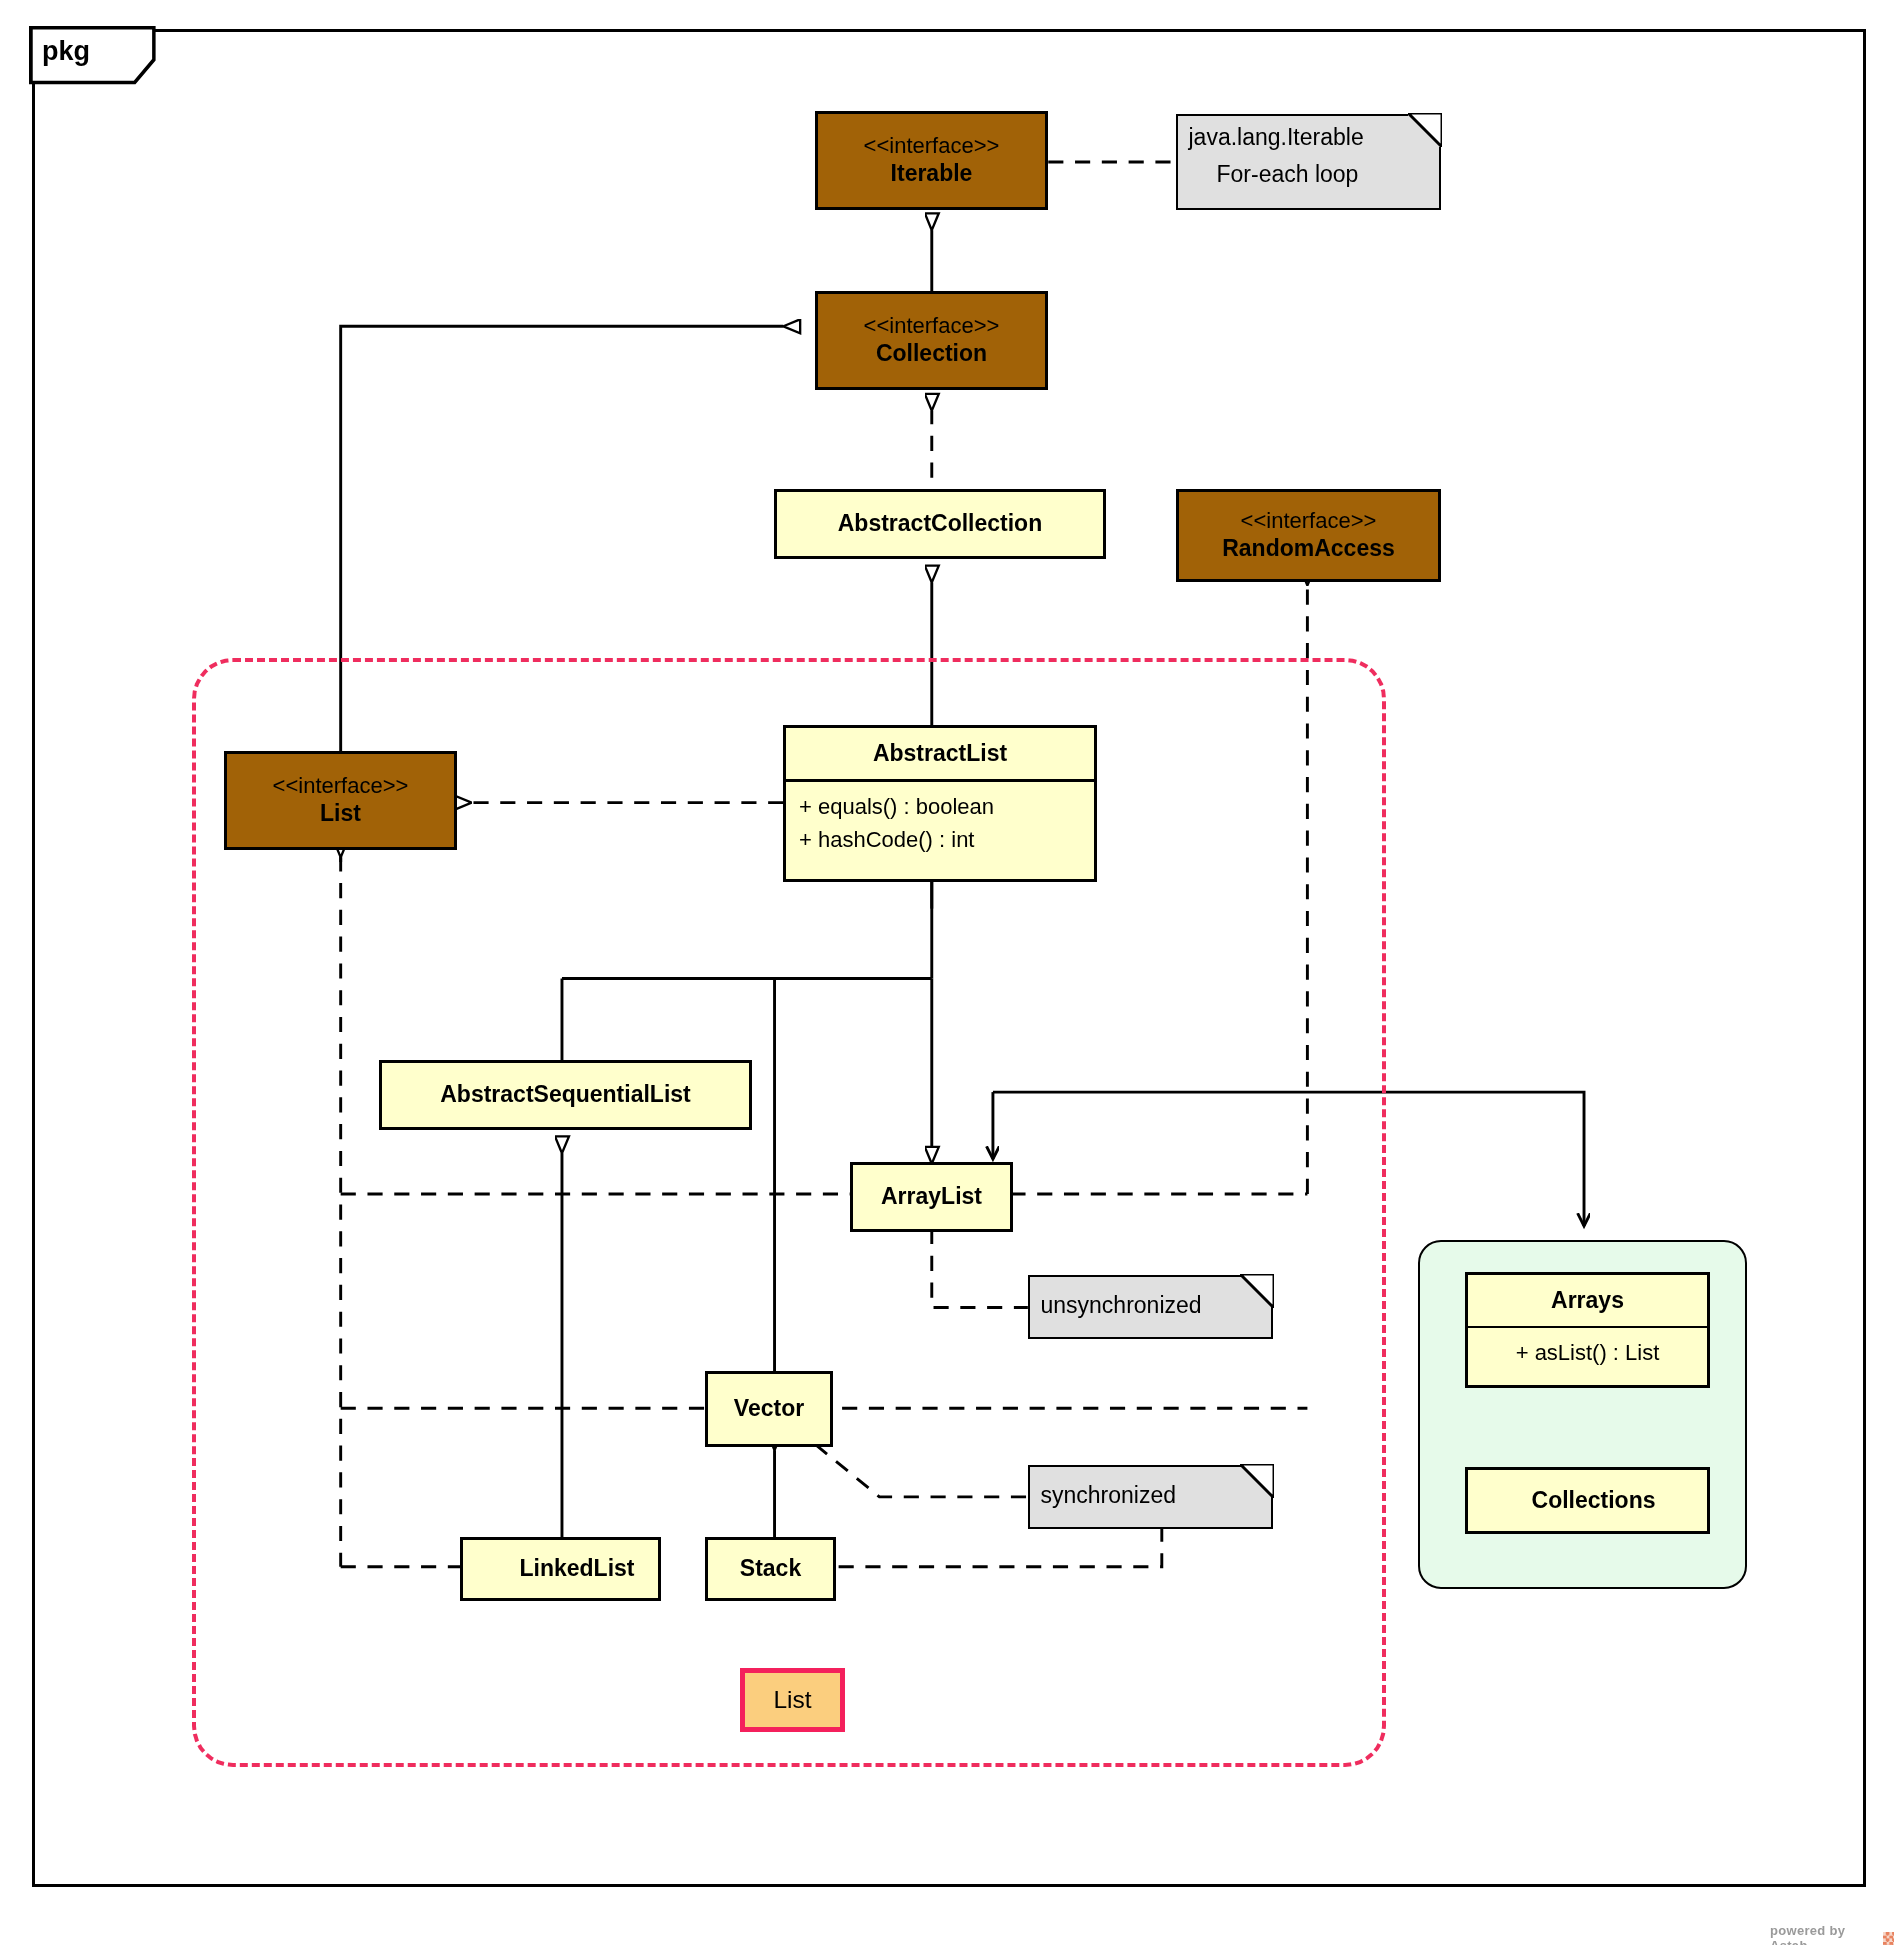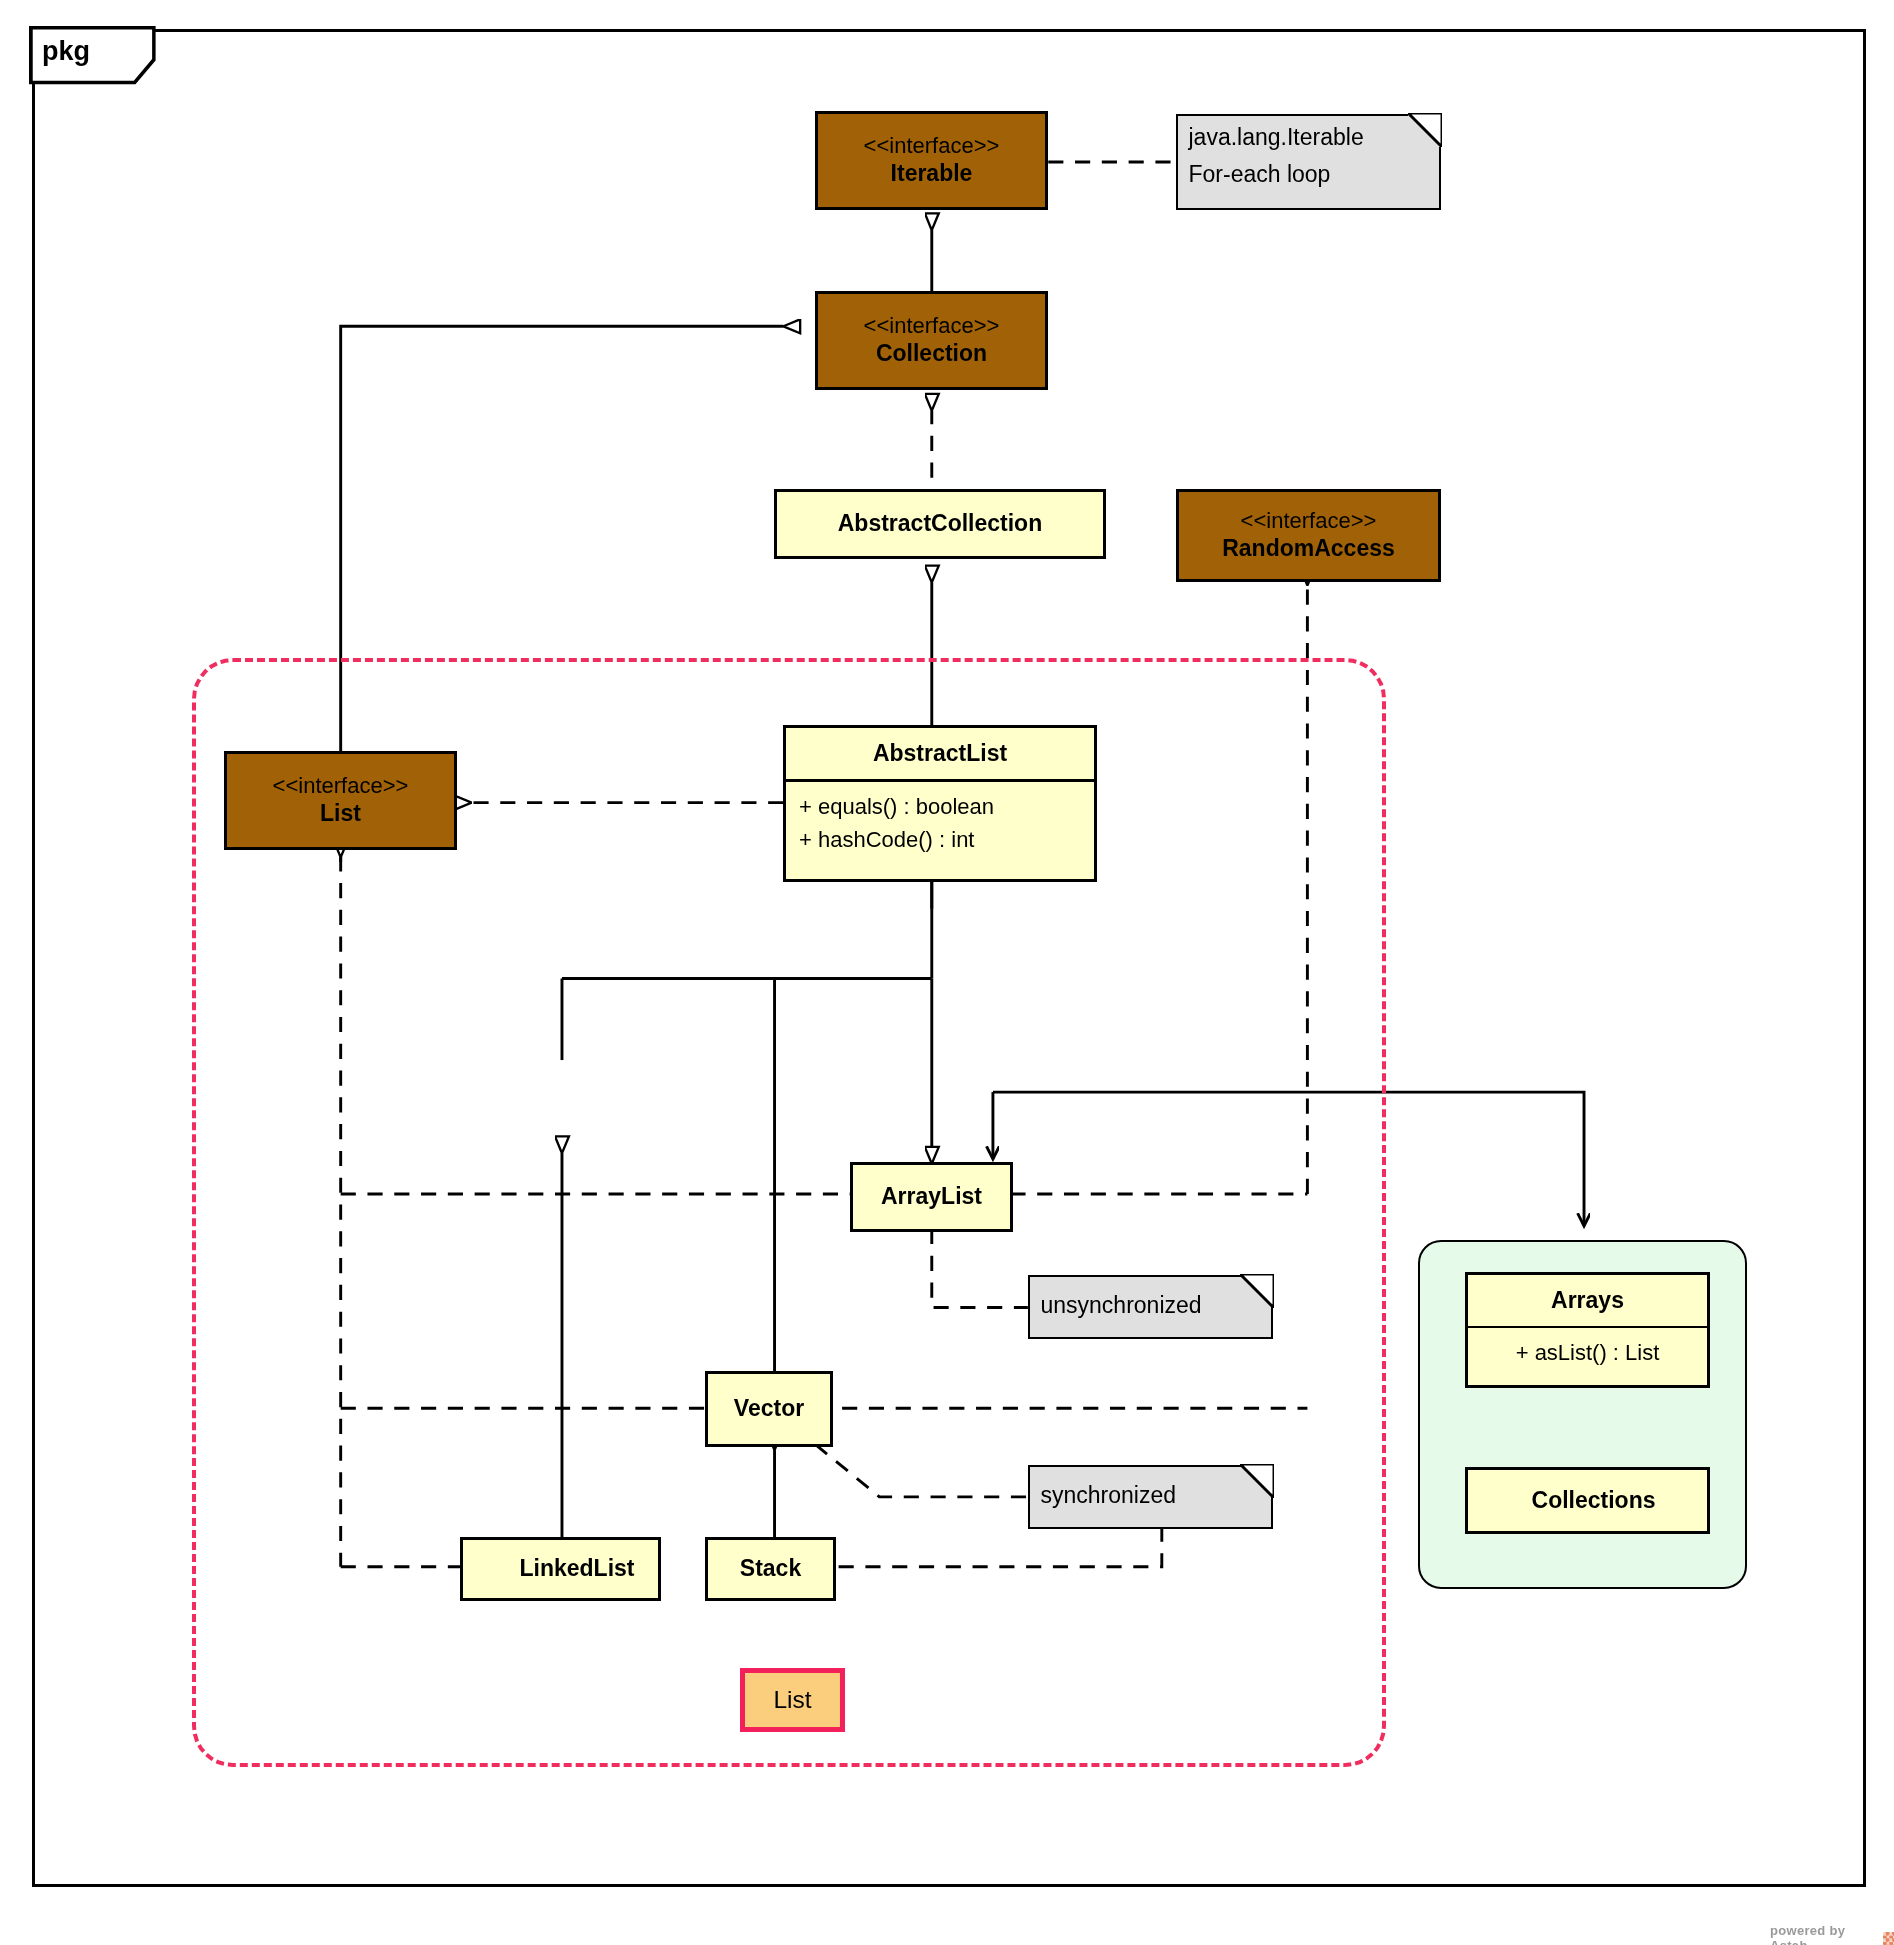--- a/index.html
+++ b/index.html
@@ -161,20 +161,25 @@
   <div class="cls" style="left:783px;top:725px;width:314px;height:157px;">
     <div class="name" style="height:51px;">
       <div class="title">AbstractList</div>
     </div>
     <div class="compart">
       <div class="op">+ equals() : boolean</div>
       <div class="op">+ hashCode() : int</div>
     </div>
   </div>
 
+  <div class="cls" style="left:379px;top:1060px;width:373px;height:70px;">
+    <div class="name" style="height:100%;">
+      <div class="title">AbstractSequentialList</div>
+    </div>
+  </div>
 
   <div class="cls" style="left:850px;top:1162px;width:163px;height:70px;">
     <div class="name" style="height:100%;">
       <div class="title">ArrayList</div>
     </div>
   </div>
 
   <div class="cls" style="left:705px;top:1371px;width:128px;height:76px;">
     <div class="name" style="height:100%;">
       <div class="title">Vector</div>
@@ -203,21 +208,21 @@
   </div>
 
   <div class="cls" style="left:1465px;top:1467px;width:245px;height:67px;">
     <div class="name" style="height:100%;padding-left:12px;">
       <div class="title">Collections</div>
     </div>
   </div>
 
   <div class="note" style="left:1176px;top:114px;width:265px;height:96px;">
     <div class="txt">java.lang.Iterable</div>
-    <div class="txt" style="padding-top:0;">For-each loop</div>
+    <div class="txt" style="padding-top:0;margin-left:28px;">For-each loop</div>
     <svg class="foldline" viewBox="0 0 58 58">
       <path d="M0,0 L58,58 L0,58 Z" fill="#E0E0E0" stroke="none" transform="translate(0,0)"></path>
       <path d="M58,0 L58,58 L0,0 Z" fill="#ffffff" stroke="#000" stroke-width="5"></path>
     </svg>
   </div>
 
   <div class="note" style="left:1028px;top:1275px;width:245px;height:64px;">
     <div class="txt" style="padding-top:13px;">unsynchronized</div>
     <svg class="foldline" viewBox="0 0 58 58">
       <path d="M58,0 L58,58 L0,0 Z" fill="#ffffff" stroke="#000" stroke-width="5"></path>

